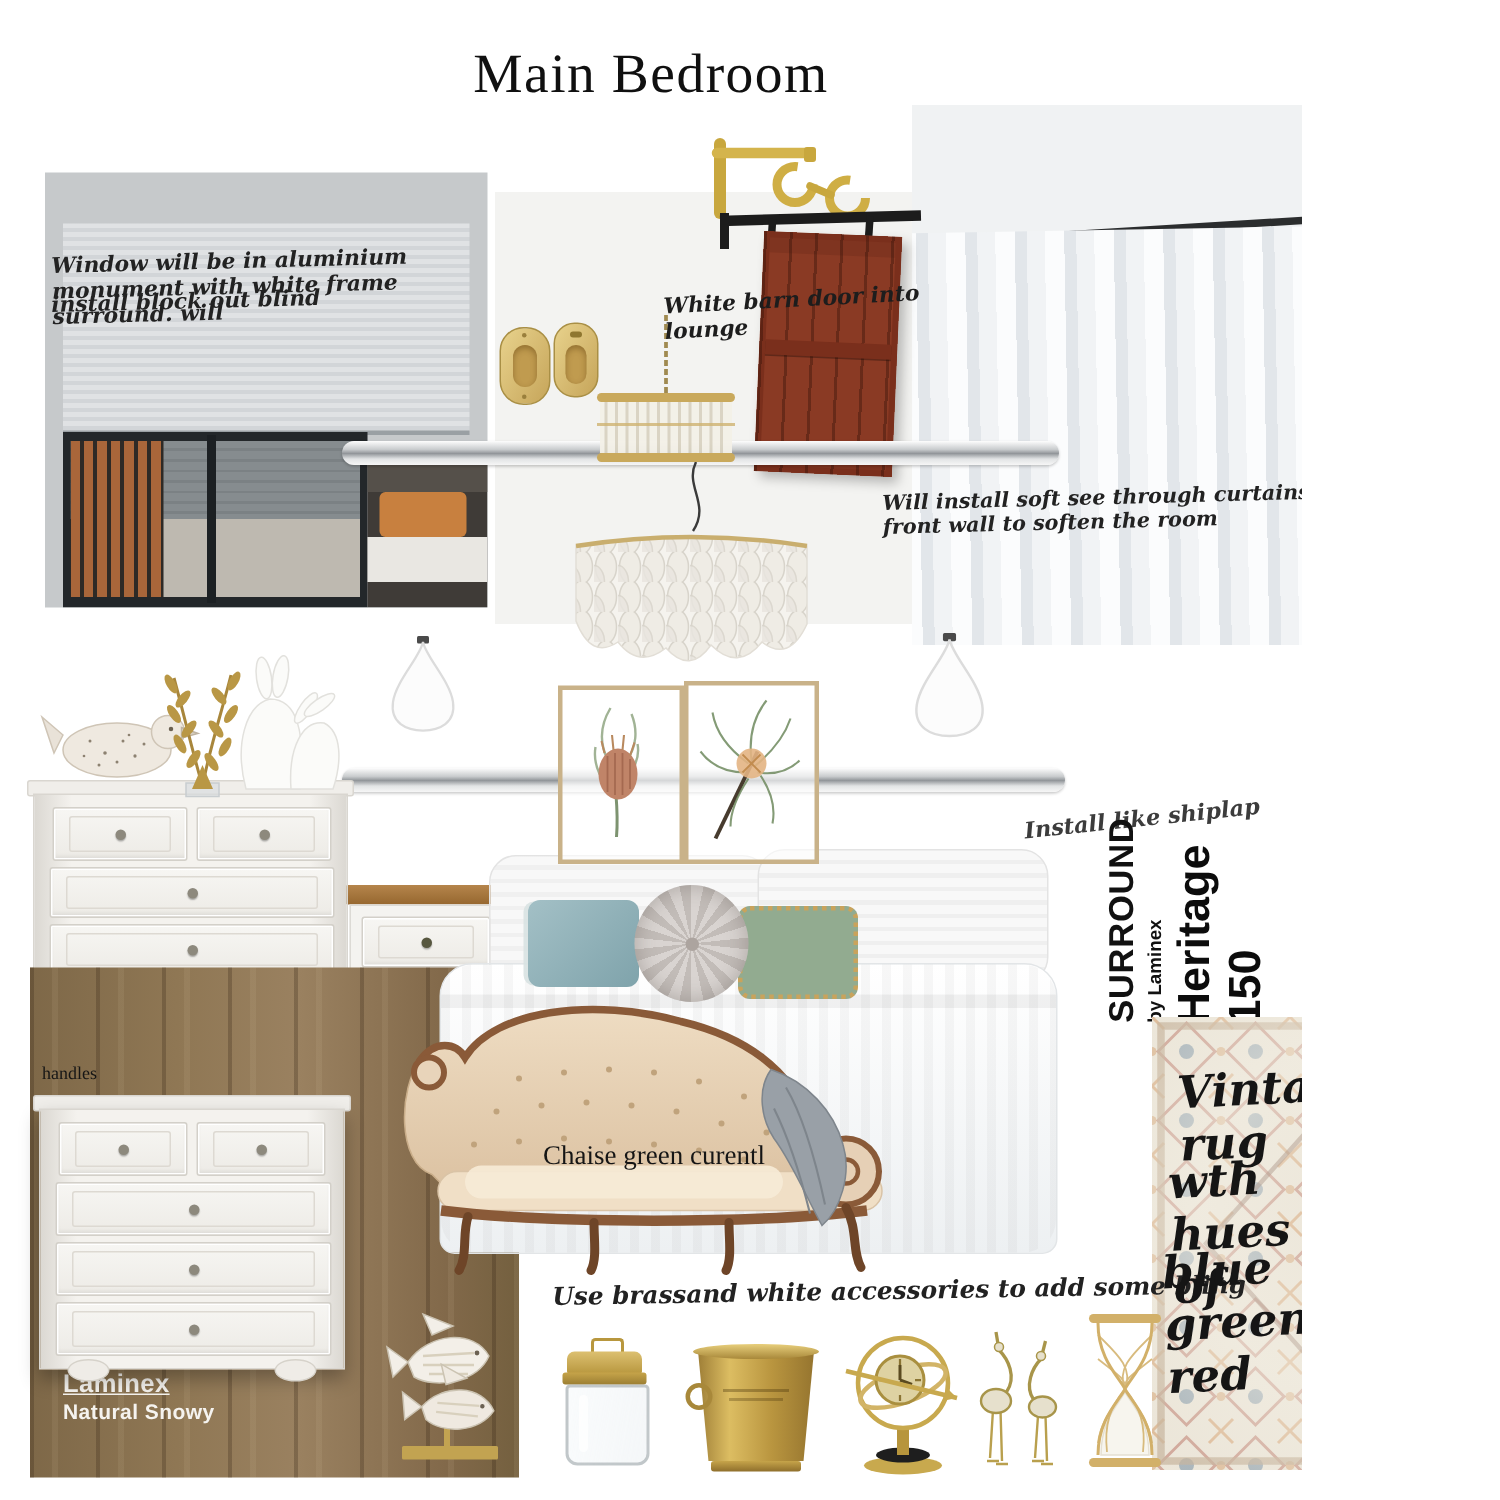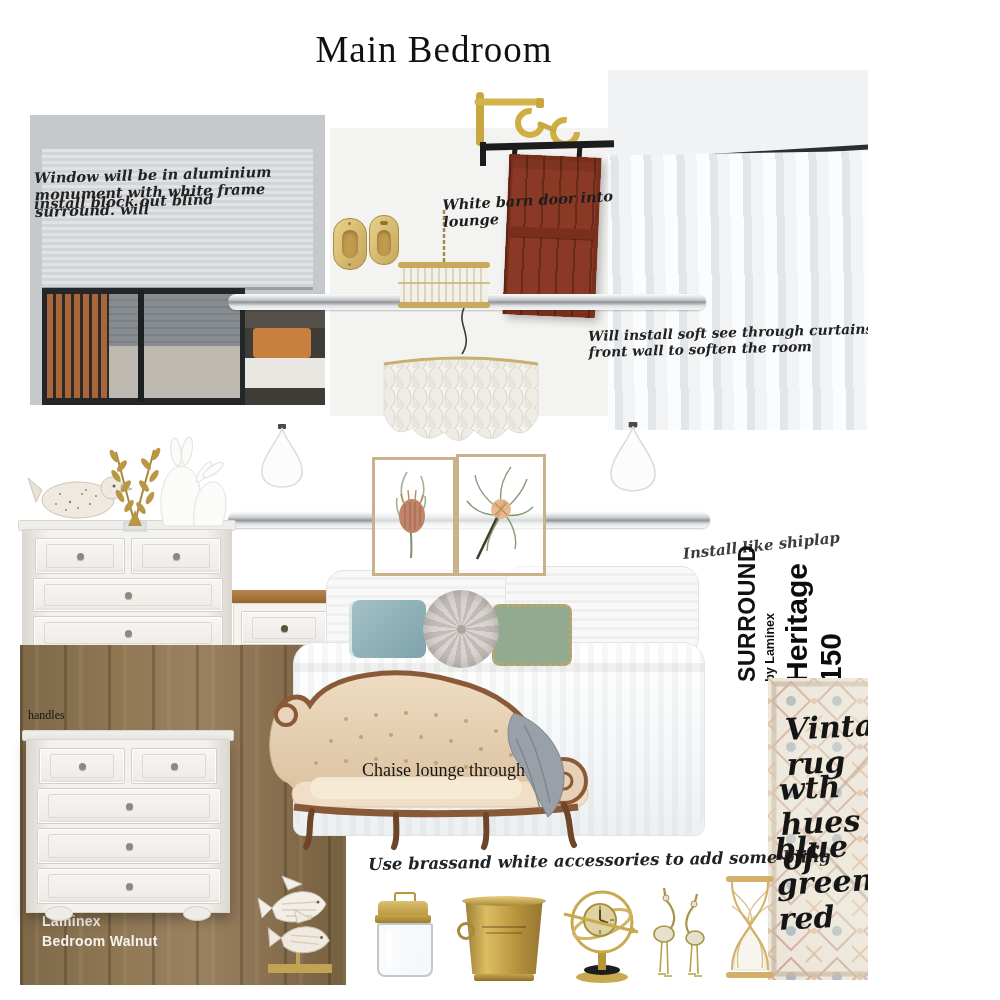--- a/index.html
+++ b/index.html
@@ -308,22 +308,22 @@
       </div>
     <div class="drw" style="left:10px;top:124px;width:188px;height:30px;">
         <div class="knob" style="left:91px;top:12px;"></div>
       </div>
   </div>
 
   <div class="abs" style="left:20px;top:645px;width:326px;height:340px;background:
        linear-gradient(90deg,#7e6848,#8f7754 30%,#9a8160 55%,#82694a 85%,#74603f);">
     <div class="abs" style="left:0;top:0;width:100%;height:100%;background:
          repeating-linear-gradient(90deg,rgba(55,38,22,.28) 0 3px,transparent 3px 15px,rgba(255,235,200,.07) 15px 19px,transparent 19px 44px);"></div>
-    <div class="abs" style="left:22px;top:268px;font-size:14px;font-weight:700;color:#f5f3ef;letter-spacing:.3px;">Laminex</div>
-    <div class="abs" style="left:22px;top:288px;font-size:14px;font-weight:700;color:#f5f3ef;letter-spacing:.3px;">Bedroom Walnut</div>
+    <div class="abs" style="left:22px;top:268px;font-size:17px;font-weight:700;color:#f5f3ef;letter-spacing:.3px;text-decoration:underline;">Laminex</div>
+    <div class="abs" style="left:22px;top:288px;font-size:14px;font-weight:700;color:#f5f3ef;letter-spacing:.3px;">Natural Snowy</div>
   </div>
 
   <div class="abs serifnote" style="left:28px;top:708px;font-size:12px;z-index:6;">handles</div>
 
   <div class="chestlip" style="left:22px;top:730px;width:210px;height:9px;z-index:5;"></div>
   <div class="abs" style="left:26px;top:739px;width:202px;height:172px;border:1px solid #d9d6d0;z-index:5;
        background:linear-gradient(90deg,#dbd8d2,#f4f2ee 12%,#f4f2ee 88%,#dbd8d2);
        box-shadow:0 6px 12px rgba(0,0,0,.3);">
     <div class="drw" style="left:12px;top:8px;width:84px;height:34px;">
         <div class="knob" style="left:39px;top:14px;"></div>
@@ -383,21 +383,21 @@
     <path d="M48,152 C120,161 260,161 332,152" fill="none" stroke="#8a5a38" stroke-width="7"></path>
     <g stroke="#6e4528" stroke-width="6" stroke-linecap="round" fill="none">
       <path d="M66,156 C62,168 66,182 60,192"></path>
         <path d="M150,160 C150,172 152,184 148,192"></path>
       <path d="M240,160 C240,172 242,184 238,192"></path>
         <path d="M318,150 C326,164 322,180 328,190"></path>
     </g>
     <path d="M268,58 C292,66 310,86 316,108 C322,128 314,152 302,162 C292,144 282,120 270,104 C262,92 258,72 268,58 Z" fill="#99a0a7" stroke="#7e858c" stroke-width="1"></path>
     <path d="M278,70 C290,90 298,120 304,148 M270,84 C280,104 288,130 294,154" fill="none" stroke="#7e858c" stroke-width="1.4"></path>
   </svg>
-  <div class="abs serifnote" style="left:362px;top:760px;font-size:18px;z-index:7;">Chaise lounge through</div>
+  <div class="abs serifnote" style="left:362px;top:760px;font-size:18px;z-index:7;">Chaise green curentl</div>
 
   <div class="abs" style="left:768px;top:678px;width:232px;height:302px;">
     <svg width="232" height="302" viewBox="0 0 232 302">
       <defs>
         <pattern id="rp" width="46" height="46" patternUnits="userSpaceOnUse">
           <rect width="46" height="46" fill="#ebe5d8"></rect>
           <path d="M23,4 L42,23 L23,42 L4,23 Z" fill="none" stroke="#b4695a" stroke-width="2" opacity="0.55"></path>
           <circle cx="23" cy="23" r="5" fill="#5a7a96" opacity="0.5"></circle>
           <path d="M0,0 L8,8 M46,0 L38,8 M0,46 L8,38 M46,46 L38,38" stroke="#cd8a4e" stroke-width="2" opacity="0.5"></path>
           <circle cx="0" cy="23" r="3" fill="#cd8a4e" opacity="0.45"></circle>

